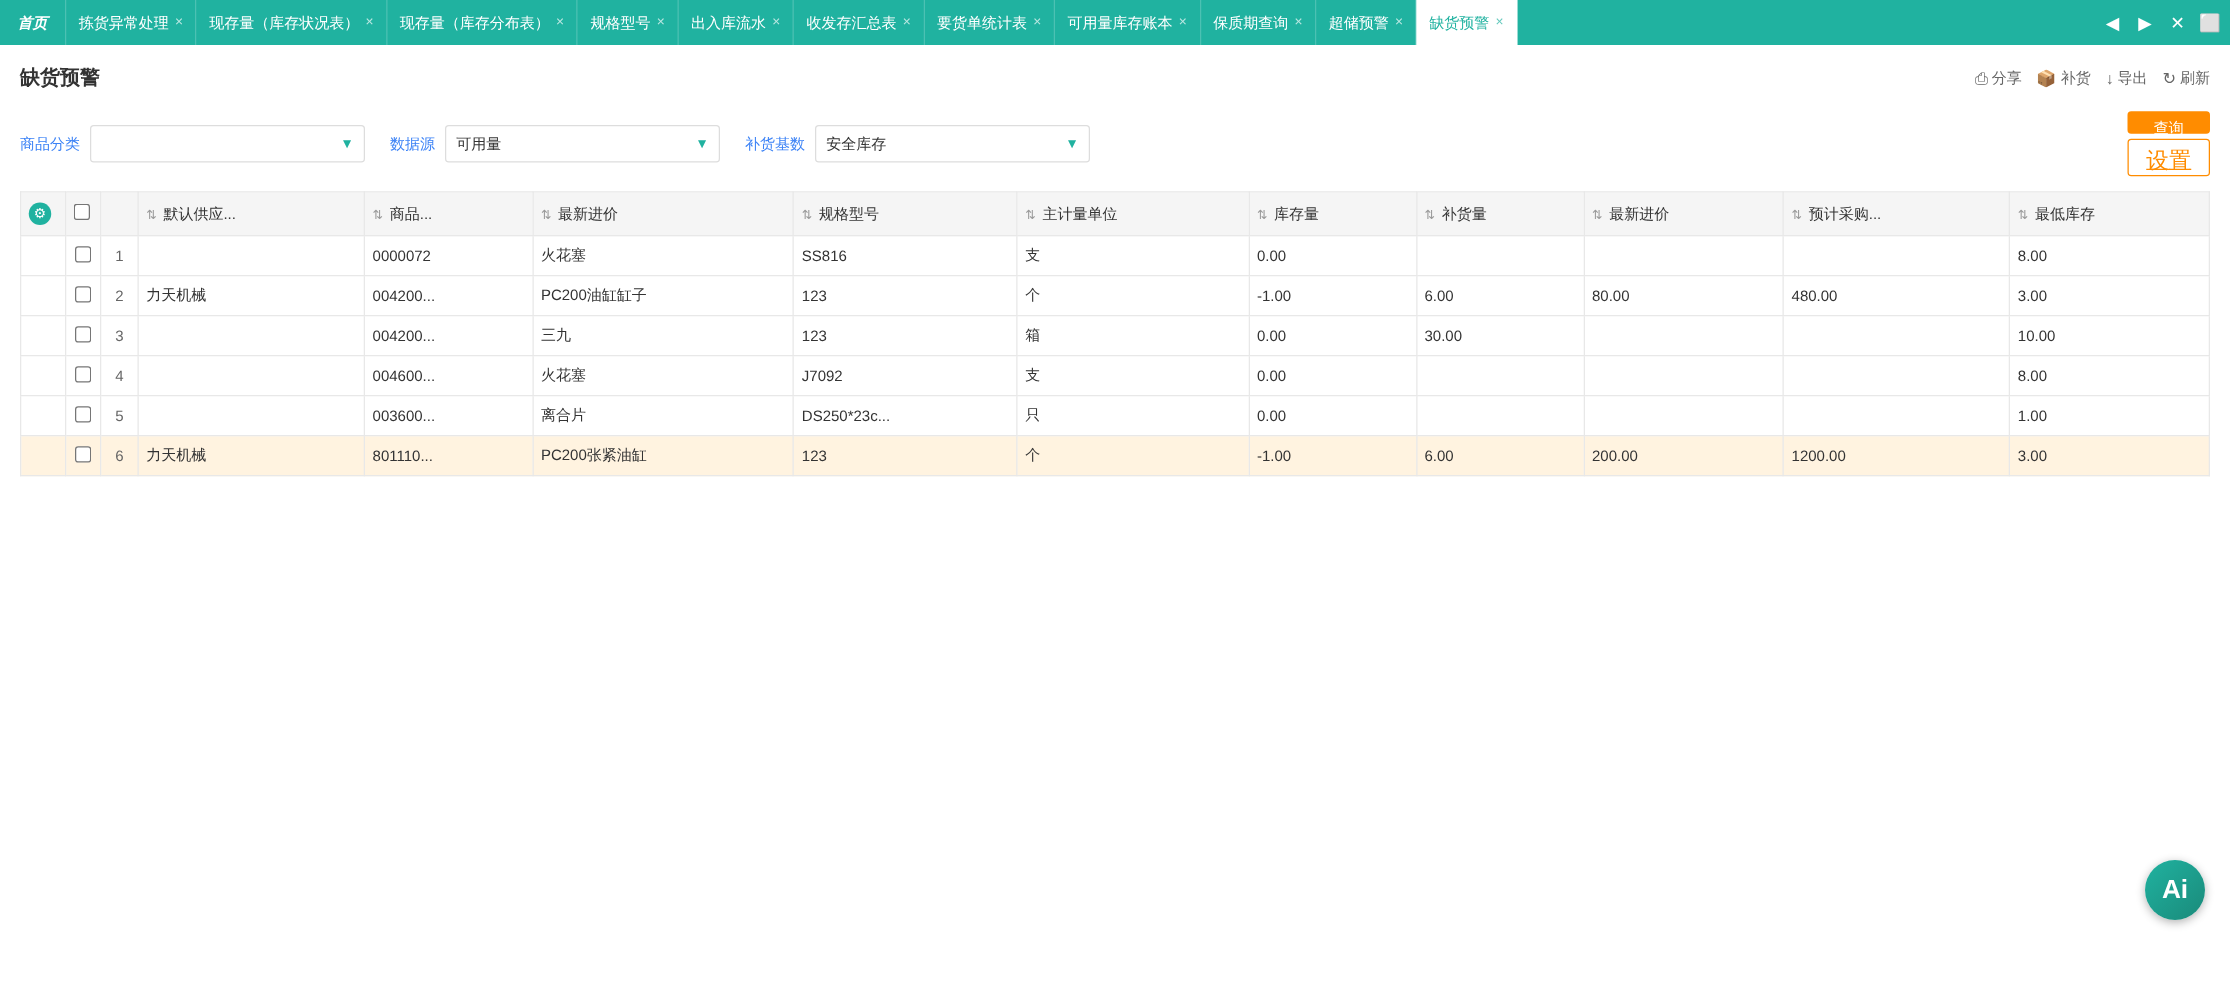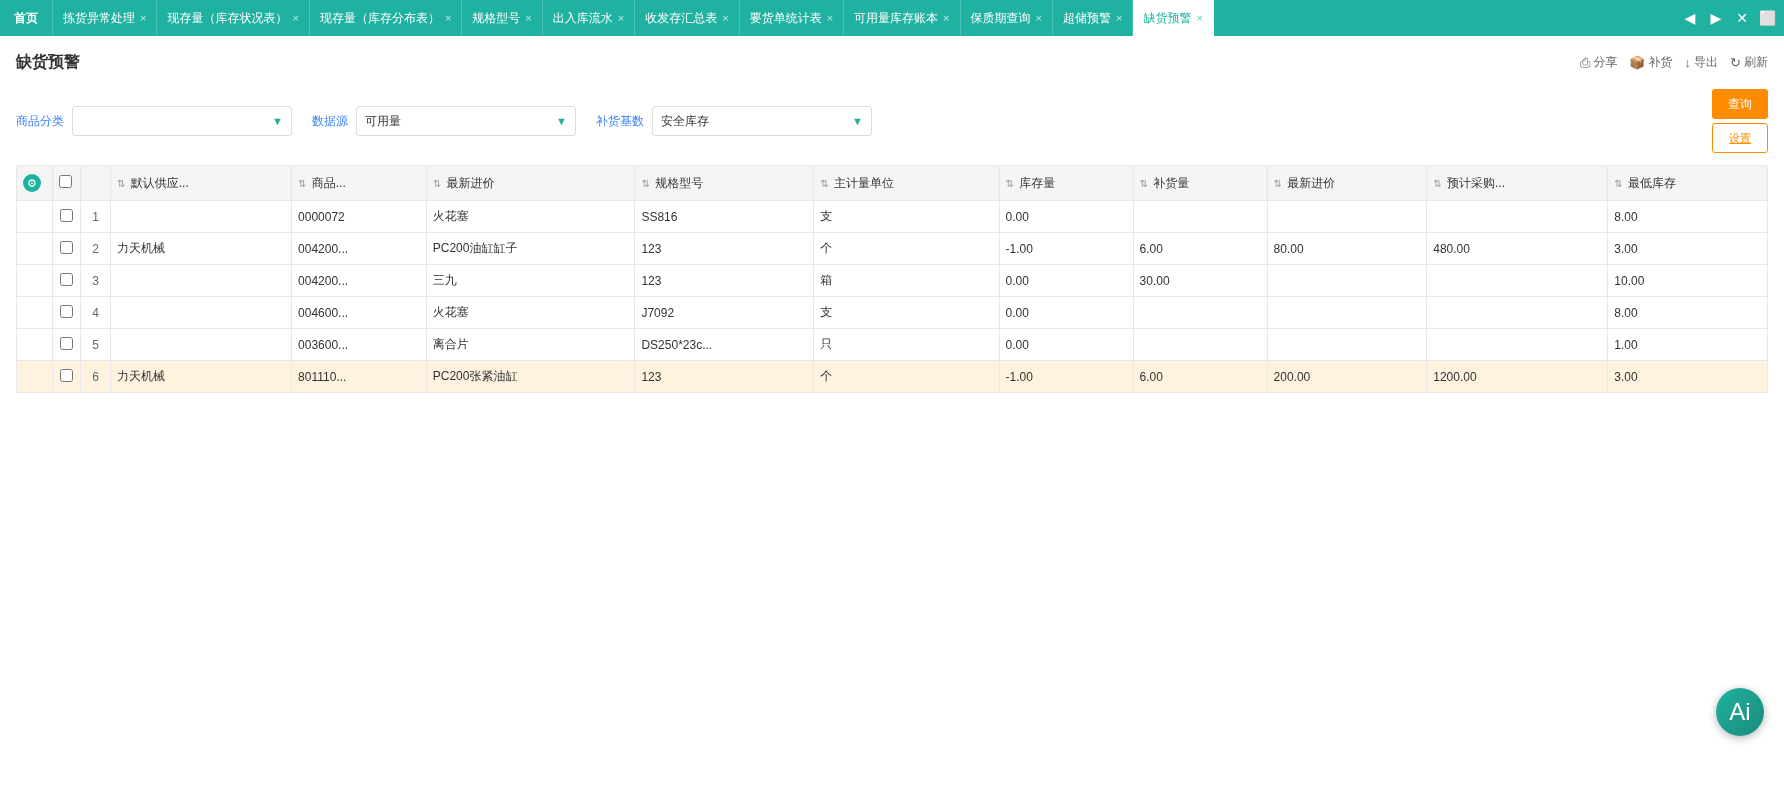--- a/index.html
+++ b/index.html
@@ -32,20 +32,21 @@
     }
     .tab-item .close-btn {
       margin-left: 5px;
       font-size: 11px;
       opacity: 0.7;
       cursor: pointer;
     }
     .tab-item.home {
       font-weight: bold;
       padding: 10px 14px;
+      font-style: italic;
     }
     .tab-nav-btns {
       display: flex;
       align-items: center;
       margin-left: auto;
       gap: 2px;
       padding-right: 4px;
     }
     .tab-nav-btn {
       width: 24px;
@@ -135,30 +136,30 @@
       min-width: 220px;
     }
     .btn-query {
       background: #ff8c00;
       color: #fff;
       border: none;
       border-radius: 3px;
       padding: 5px 16px;
       cursor: pointer;
       font-size: 12px;
-      height: 30px;
+      height: 18px;
     }
     .btn-settings {
       background: #fff;
       color: #ff8c00;
       border: 1px solid #ff8c00;
       border-radius: 3px;
       padding: 4px 14px;
       cursor: pointer;
-      font-size: 11px;
+      font-size: 18px;
       height: 30px;
       text-decoration: underline;
     }
     .filter-right {
       margin-left: auto;
       display: flex;
       flex-direction: column;
       gap: 4px;
     }
 
@@ -226,22 +227,22 @@
       right: 20px;
       bottom: 60px;
       background: linear-gradient(135deg, #20b2a0, #1a8a7a);
       color: white;
       border-radius: 50%;
       width: 48px;
       height: 48px;
       display: flex;
       align-items: center;
       justify-content: center;
-      font-size: 24px;
-      font-weight: normal;
+      font-size: 21px;
+      font-weight: bold;
       cursor: pointer;
       box-shadow: 0 2px 8px rgba(0,0,0,0.3);
     }
   </style>
 </head>
 <body>
 
 <div class="tab-bar">
   <div class="tab-item home">
     <span>首页</span>

